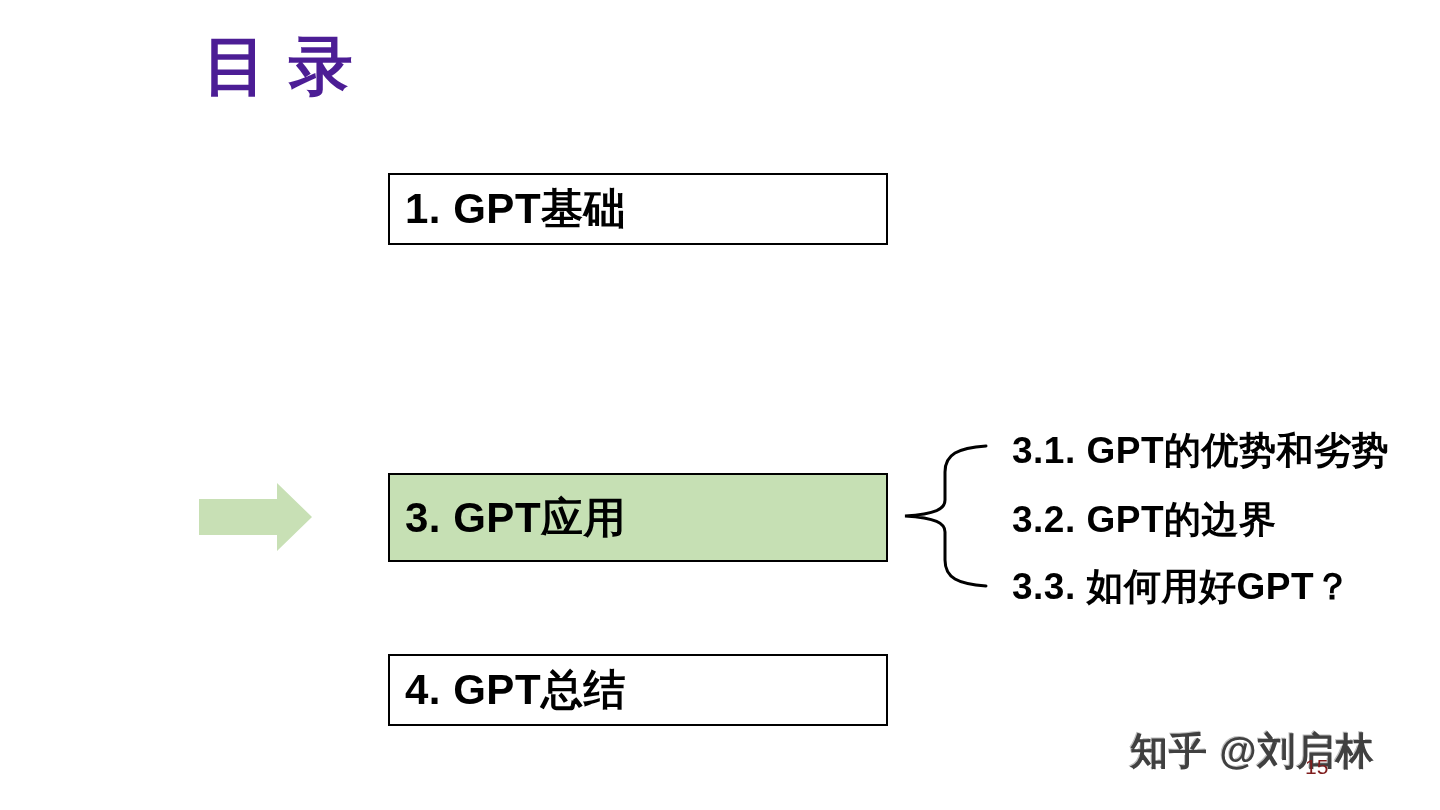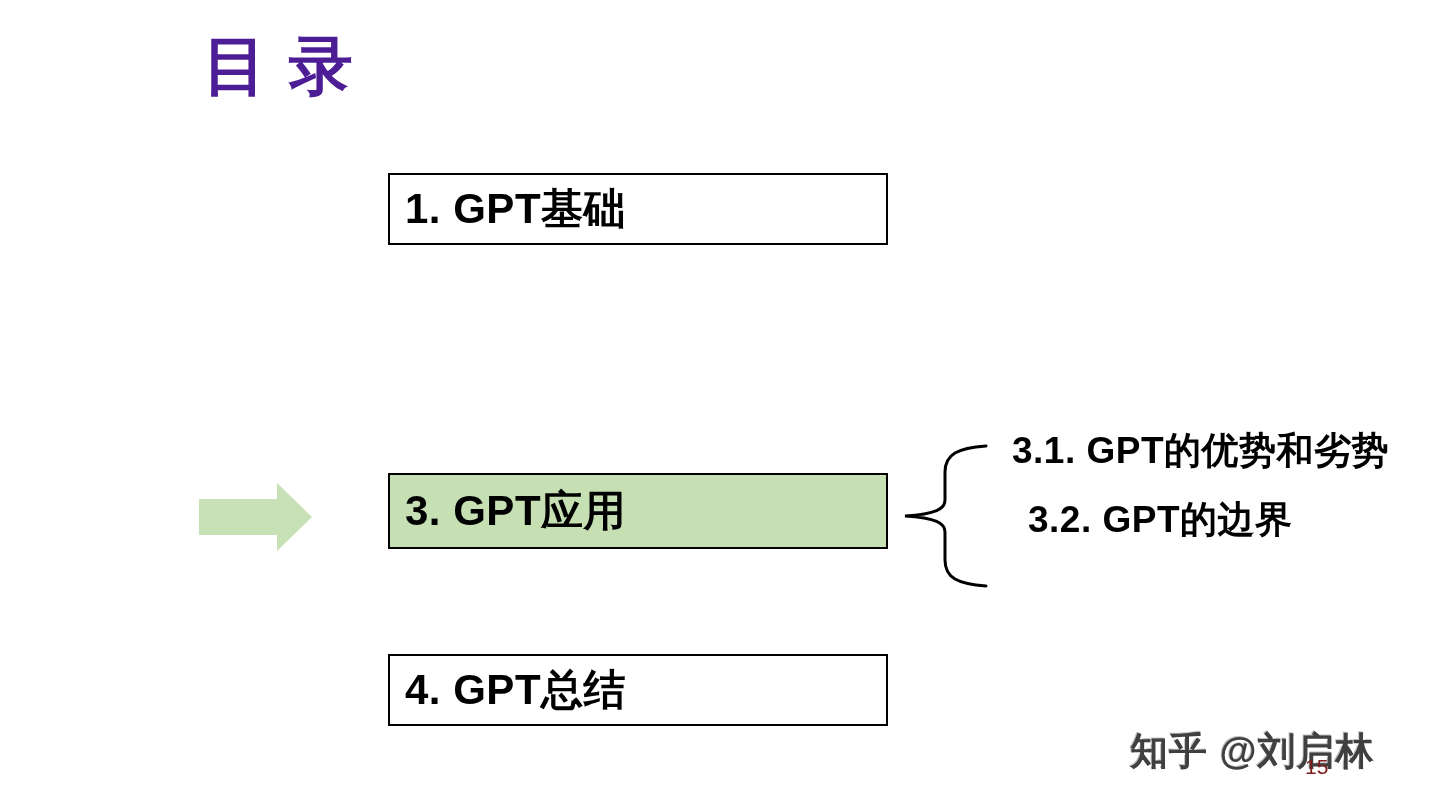--- a/index.html
+++ b/index.html
@@ -43,21 +43,21 @@
     padding-left: 15px;
   }
   .toc-box .toc-label {
     font-size: 42px;
     font-weight: 700;
     white-space: nowrap;
     letter-spacing: 0.5px;
   }
   .toc-box.box-1 { top: 173px; }
   .toc-box.box-2 { top: 322px; }
-  .toc-box.box-3 { top: 473px; height: 76px; background: #c6e0b4; }
+  .toc-box.box-3 { top: 473px; height: 89px; background: #c6e0b4; }
   .toc-box.box-4 { top: 622px; margin-top: 32px; }
   .pointer-arrow {
     position: absolute;
     left: 199px;
     top: 483px;
     width: 113px;
     height: 68px;
   }
   .brace {
     position: absolute;
@@ -68,21 +68,21 @@
   }
   .subitem {
     position: absolute;
     left: 1012px;
     font-size: 37px;
     font-weight: 700;
     white-space: nowrap;
     letter-spacing: 0.5px;
   }
   .subitem.sub-1 { top: 426px; }
-  .subitem.sub-2 { top: 495px; margin-left: 16px; }
+  .subitem.sub-2 { top: 495px; }
   .subitem.sub-3 { top: 562px; }
   .watermark {
     position: absolute;
     left: 1130px;
     top: 726px;
     font-size: 38px;
     font-weight: 700;
     color: #404040;
     text-shadow: 2px 2px 0 #ffffff, -1px -1px 0 #bfbfbf;
     white-space: nowrap;
@@ -120,17 +120,18 @@
   <div class="toc-box box-4">
     <span class="toc-label">4. GPT总结</span>
   </div>
 
   <svg class="brace" viewBox="0 0 95 152" xmlns="http://www.w3.org/2000/svg" aria-hidden="true">
     <path d="M88,6 C60,8 47,14 47,32 L47,60 C47,69 38,74 7,76 C38,78 47,83 47,92 L47,120 C47,138 60,144 88,146" stroke="#000000" stroke-width="3" fill="none" stroke-linecap="round"></path>
   </svg>
 
   <div class="subitem sub-1">3.1. GPT的优势和劣势</div>
   <div class="subitem sub-2">3.2. GPT的边界</div>
+  <div class="subitem sub-3">3.3. 如何用好GPT？</div>
 
   <div class="watermark">知乎 @刘启林</div>
   <div class="page-number">15</div>
 
 </div>
 
 </body></html>

